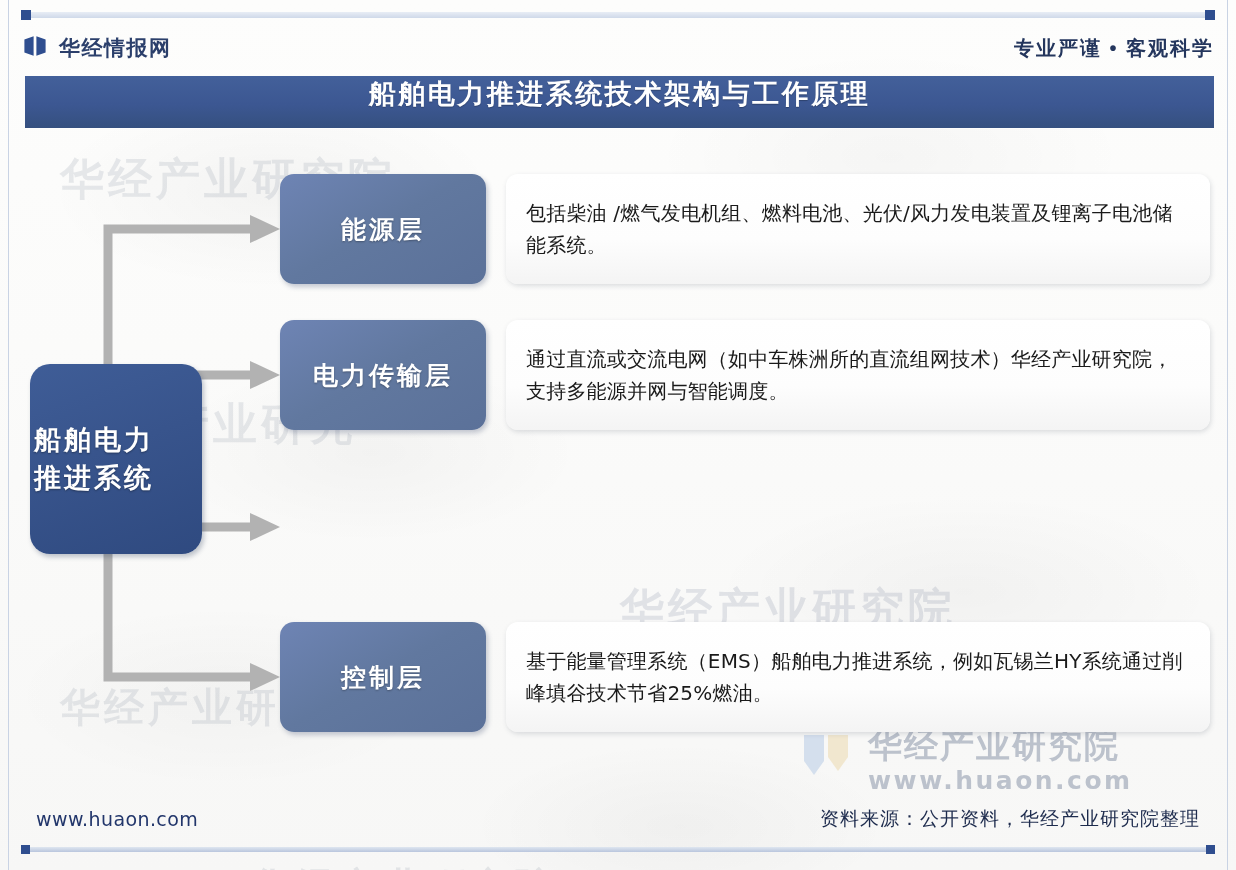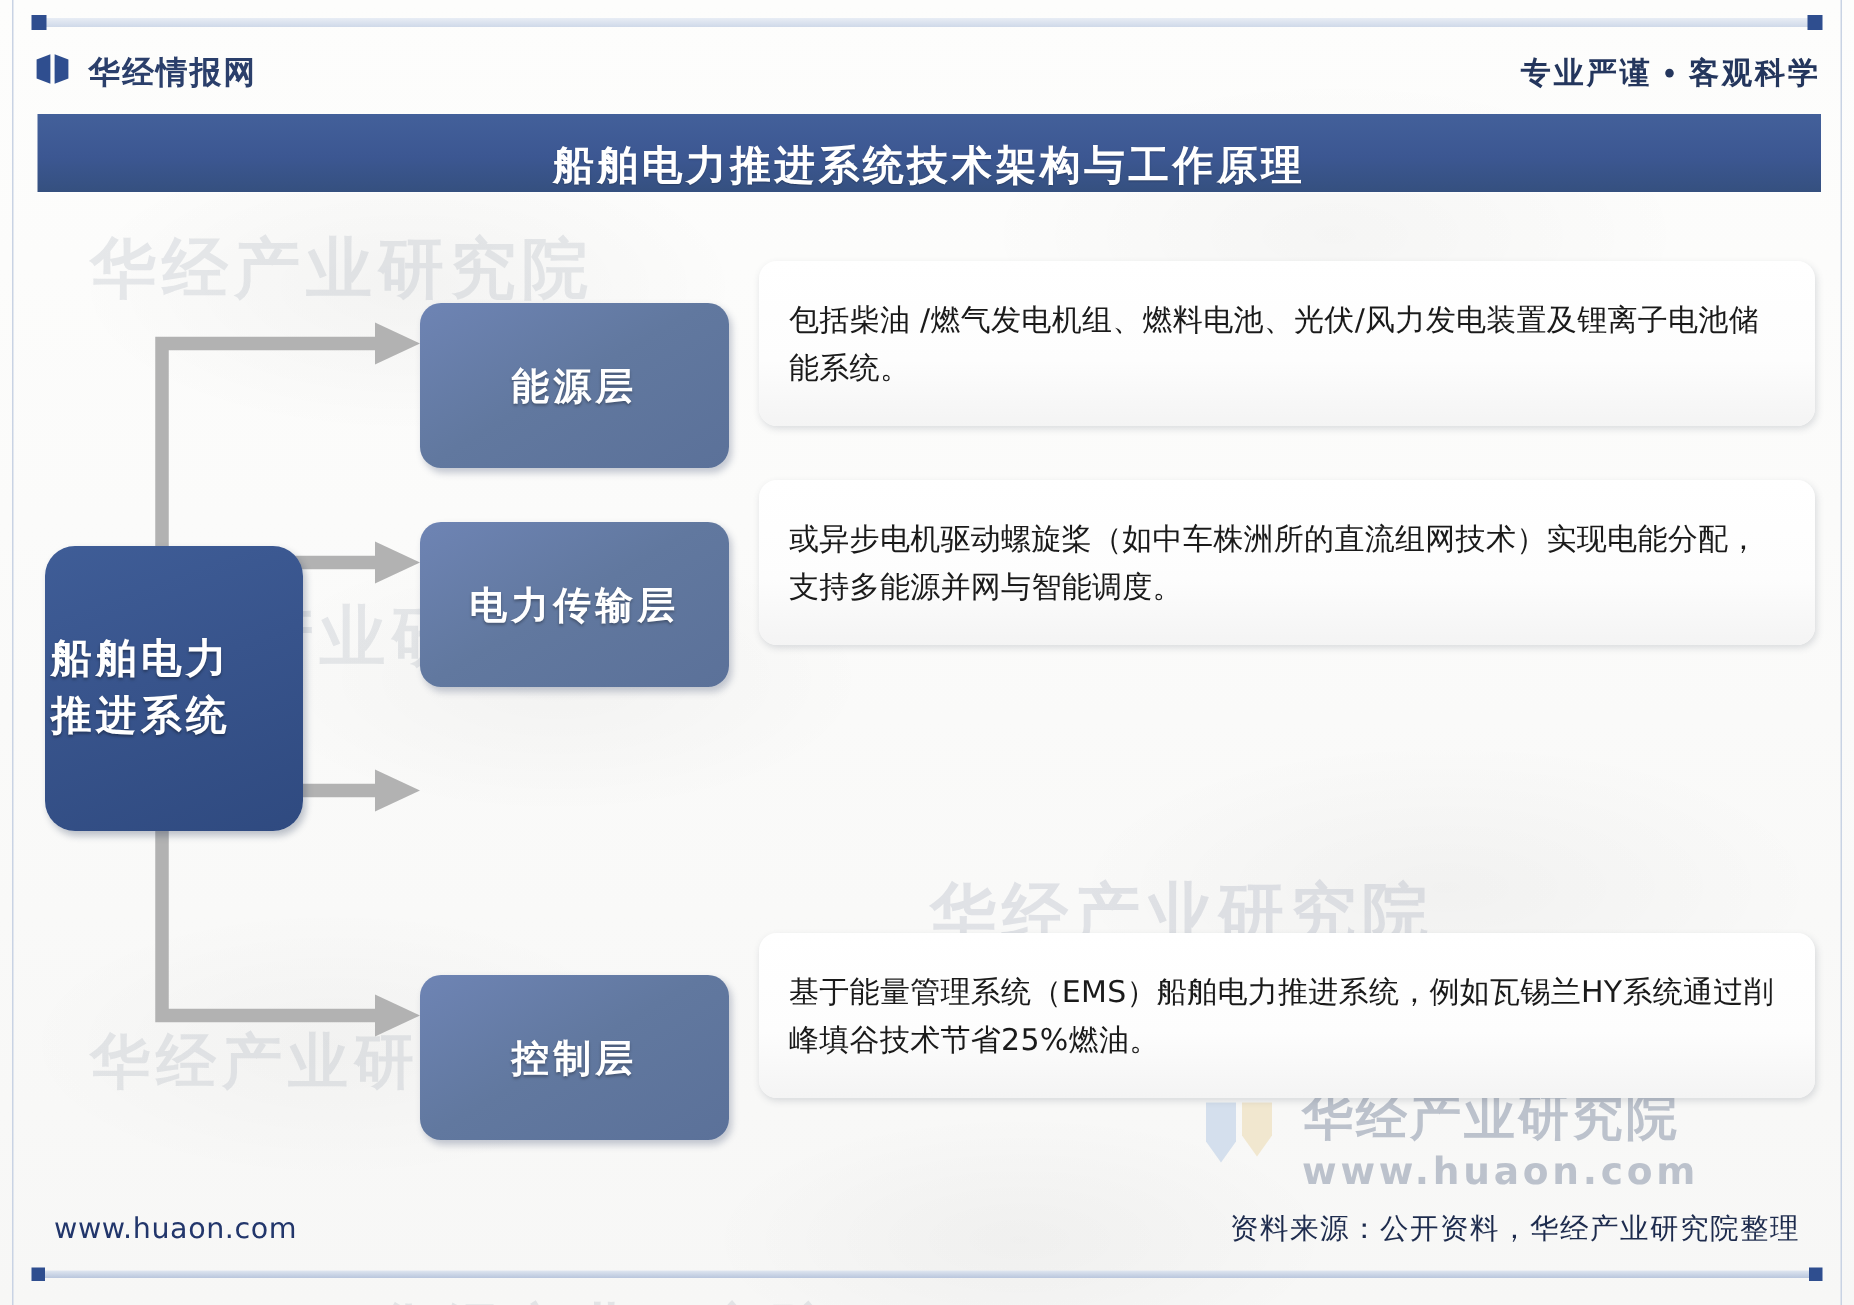--- a/index.html
+++ b/index.html
@@ -60,21 +60,21 @@
   }
   .slogan{
     font-family:Liberation Sans, sans-serif;
     font-size:20px;color:#24365d;letter-spacing:2px;font-weight:600;
   }
 
   
   .title-band{
     position:absolute;left:25px;right:22px;top:76px;height:52px;
     background:linear-gradient(180deg,#43609a 0%,#3c5792 55%,#35507f 100%);
-    display:flex;align-items:flex-end;justify-content:center;
+    display:flex;align-items:flex-start;justify-content:center;
     box-shadow:0 1px 0 rgba(255,255,255,.5);
   }
   .title-band .t{
     font-family:"DejaVu Sans",sans-serif;
     font-size:27px;font-weight:700;color:#ffffff;letter-spacing:2.5px;
     text-shadow:0 1px 1px rgba(0,0,0,.25);
   }
 
   
   .wm{
@@ -123,21 +123,21 @@
   .row-1{top:46px;}
   .row-2{top:192px;}
   .row-3{top:344px;}
   .row-4{top:494px;}
 
   .cat-box{
     position:absolute;left:0;top:0;width:206px;height:110px;
     background:linear-gradient(150deg,#6e84b4 0%,#61789f 48%,#5b7199 100%);
     border-radius:14px;
     box-shadow:2px 3px 5px rgba(40,56,92,.26);
-    display:flex;align-items:center;justify-content:center;margin-top:28px;
+    display:flex;align-items:center;justify-content:center;
   }
   .cat-box .ct{
     font-family:"DejaVu Sans",sans-serif;
     font-size:25px;font-weight:700;color:#ffffff;letter-spacing:3px;
     line-height:1.4;text-align:center;width:160px;
     text-shadow:0 1px 2px rgba(0,0,0,.3);
   }
 
   .desc-box{
     position:absolute;left:226px;top:0;width:704px;height:110px;
@@ -254,21 +254,21 @@
       <div class="desc-box">
         <div class="dt">包括柴油 /燃气发电机组、燃料电池、光伏/风力发电装置及锂离子电池储能系统。</div>
       </div>
     </div>
 
     <div class="row row-2">
       <div class="cat-box">
         <div class="ct">电力传输层</div>
       </div>
       <div class="desc-box">
-        <div class="dt">或异步电机驱动螺旋桨（如中车株洲所的直流组网技术）实现电能分配，支持多能源并网与智能调度。</div>
+        <div class="dt">通过直流或交流电网（如中车株洲所的直流组网技术）华经产业研究院，支持多能源并网与智能调度。</div>
       </div>
     </div>
 
 
     <div class="row row-4">
       <div class="cat-box">
         <div class="ct">控制层</div>
       </div>
       <div class="desc-box">
         <div class="dt">基于能量管理系统（EMS）船舶电力推进系统，例如瓦锡兰HY系统通过削峰填谷技术节省25%燃油。</div>

